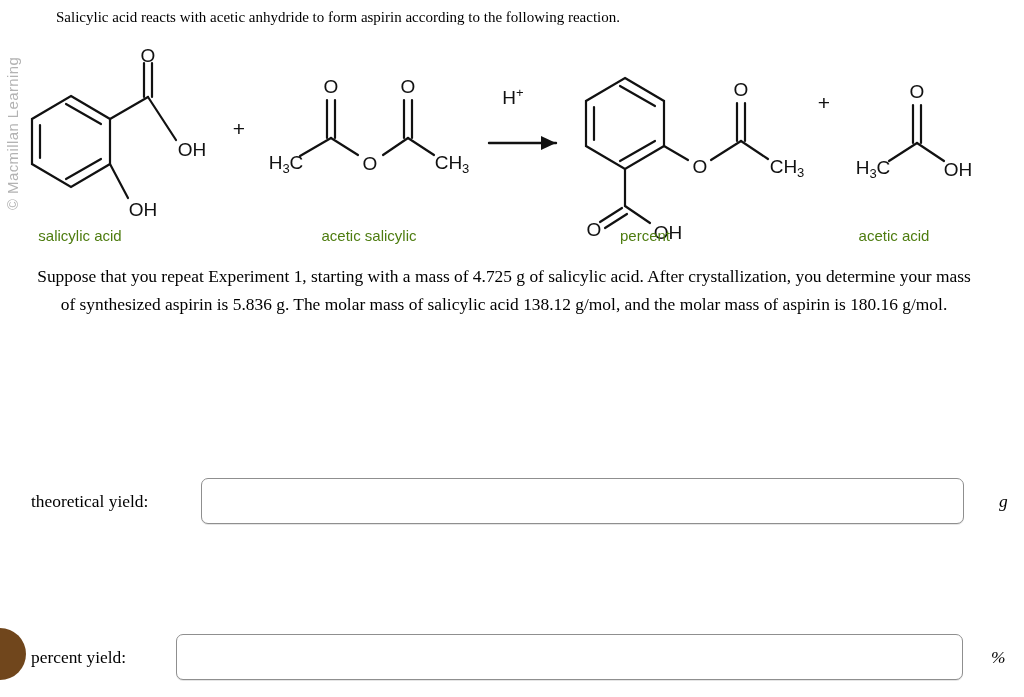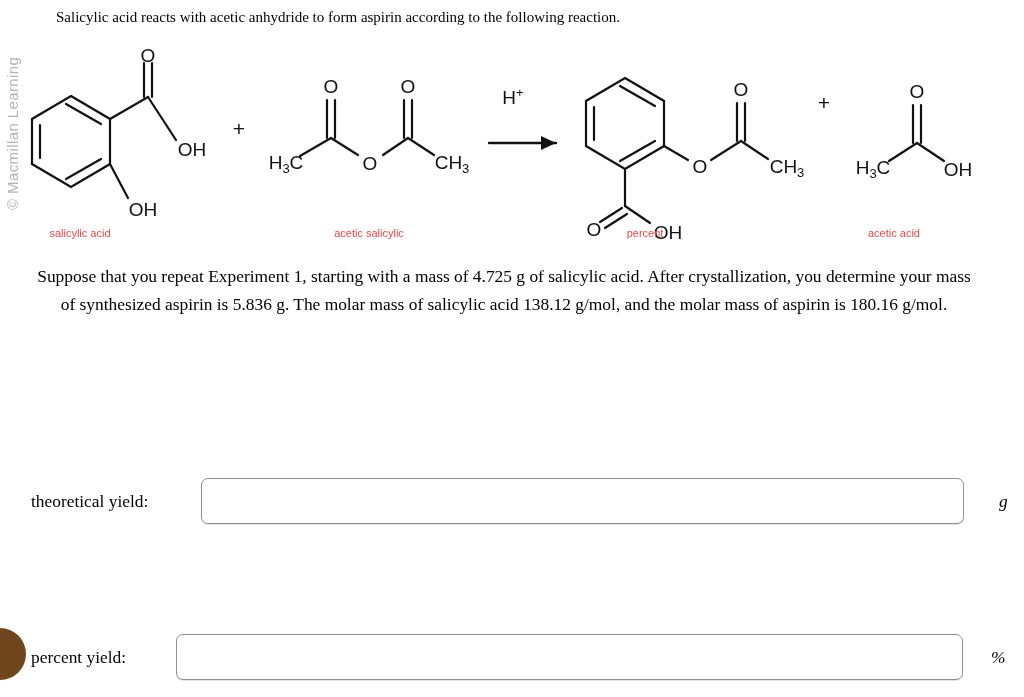--- a/index.html
+++ b/index.html
@@ -56,22 +56,22 @@
   #reaction-scheme svg { display: block; }
 
   
   #caption-row {
     position: absolute;
     left: 0;
     top: 227px;
     width: 1024px;
     height: 24px;
     font-family: "Liberation Sans", sans-serif;
-    font-size: 11px;
-    color: #ef4444;
+    font-size: 15px;
+    color: #4d7c0f;
   }
   .caption {
     position: absolute;
     top: 0;
     text-align: center;
     white-space: nowrap;
   }
 
   
   #problem-body {

